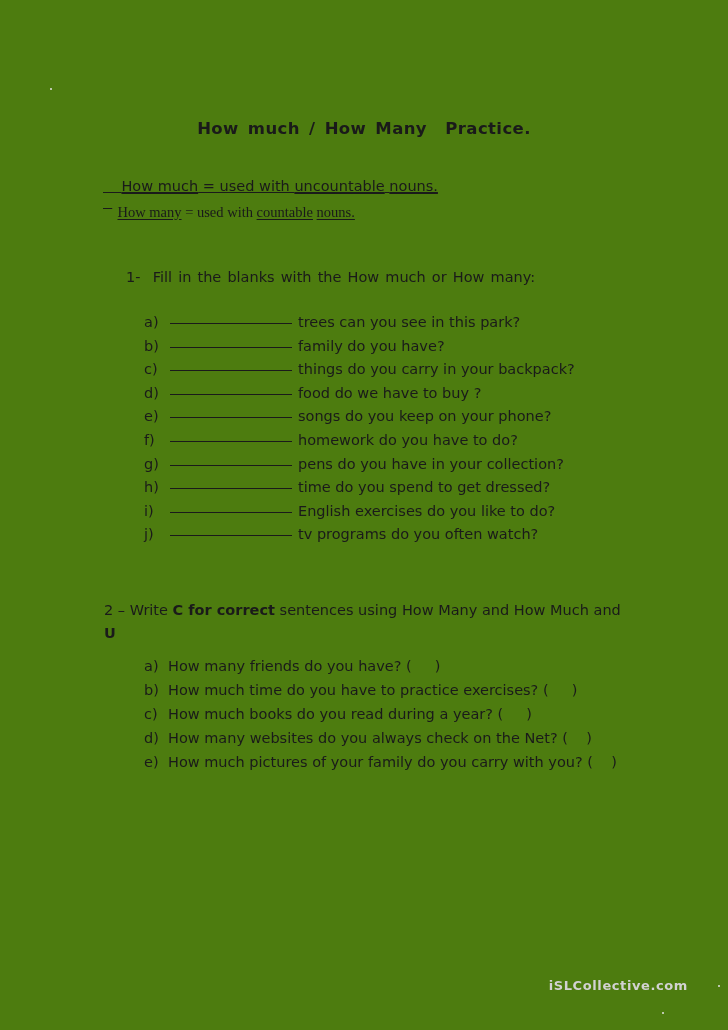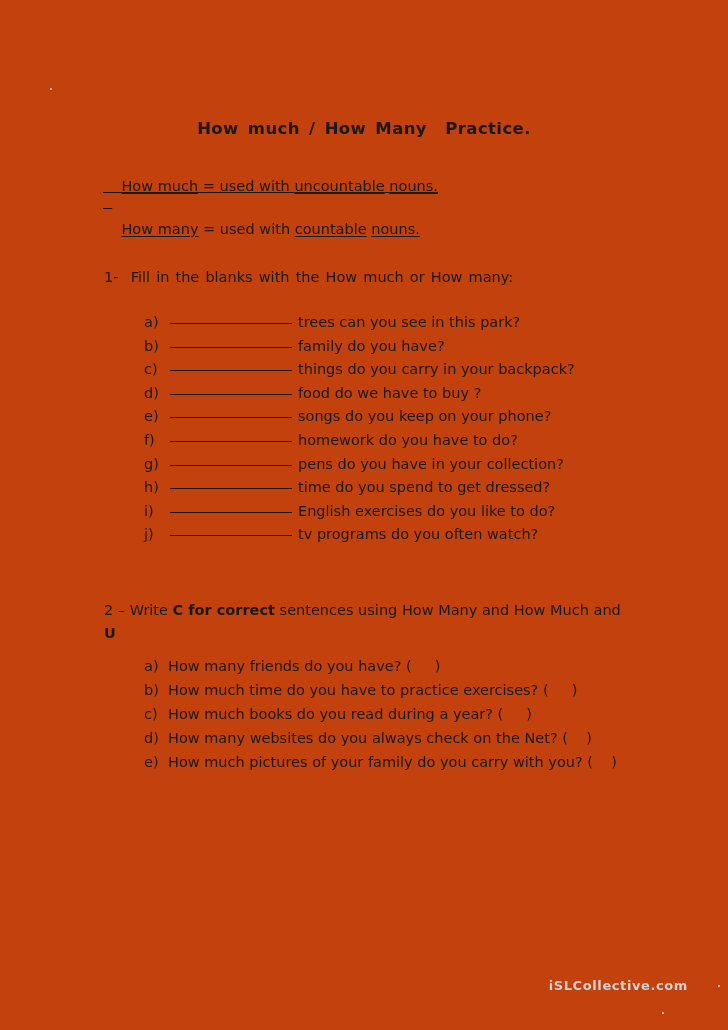--- a/index.html
+++ b/index.html
@@ -8,21 +8,21 @@
     padding: 0;
     background: #ffffff;
   }
   body {
     font-family: "DejaVu Sans", sans-serif;
   }
   #page {
     position: relative;
     width: 728px;
     height: 1030px;
-    background: #c2410c;
+    background: #4d7c0f;
     overflow: hidden;
     color: #1a1a1a;
   }
 
   
   .sheet-title {
     position: absolute;
     left: 0;
     top: 119px;
     width: 728px;
@@ -39,30 +39,30 @@
     position: absolute;
     left: 103px;
     font-size: 14.5px;
     white-space: pre;
   }
   .definition .u {
     text-decoration: underline;
     text-underline-offset: 2px;
   }
   #definition-0 { top: 162px; text-decoration: underline; }
-  #definition-1 { top: 205px; }
+  #definition-1 { top: 187px; font-family: Liberation Serif, serif; }
 
   
   .section-heading {
     position: absolute;
     font-size: 14.5px;
     white-space: pre;
   }
   #ex1-heading {
-    left: 104px;
+    left: 126px;
     top: 269px;
     word-spacing: 1.5px;
     text-align: right;
   }
 
   .items-list {
     position: absolute;
     left: 144px;
   }
   #ex1-items { top: 314px; }

